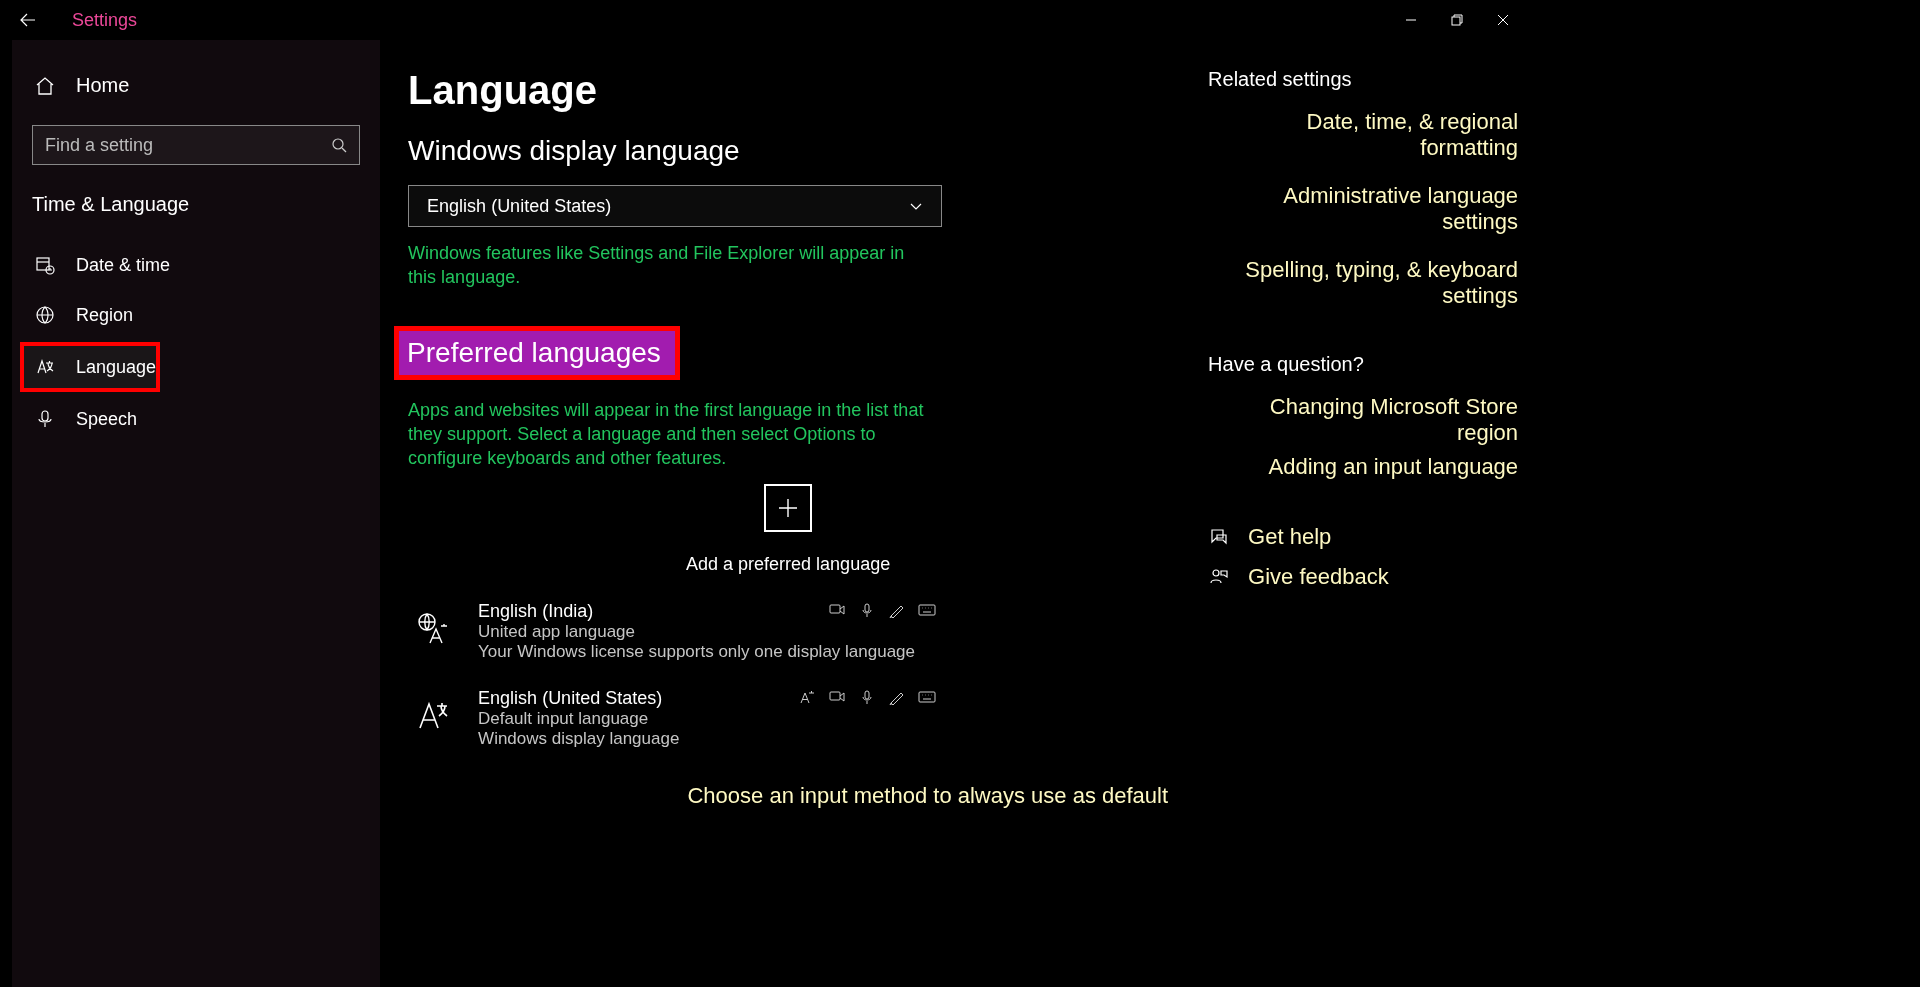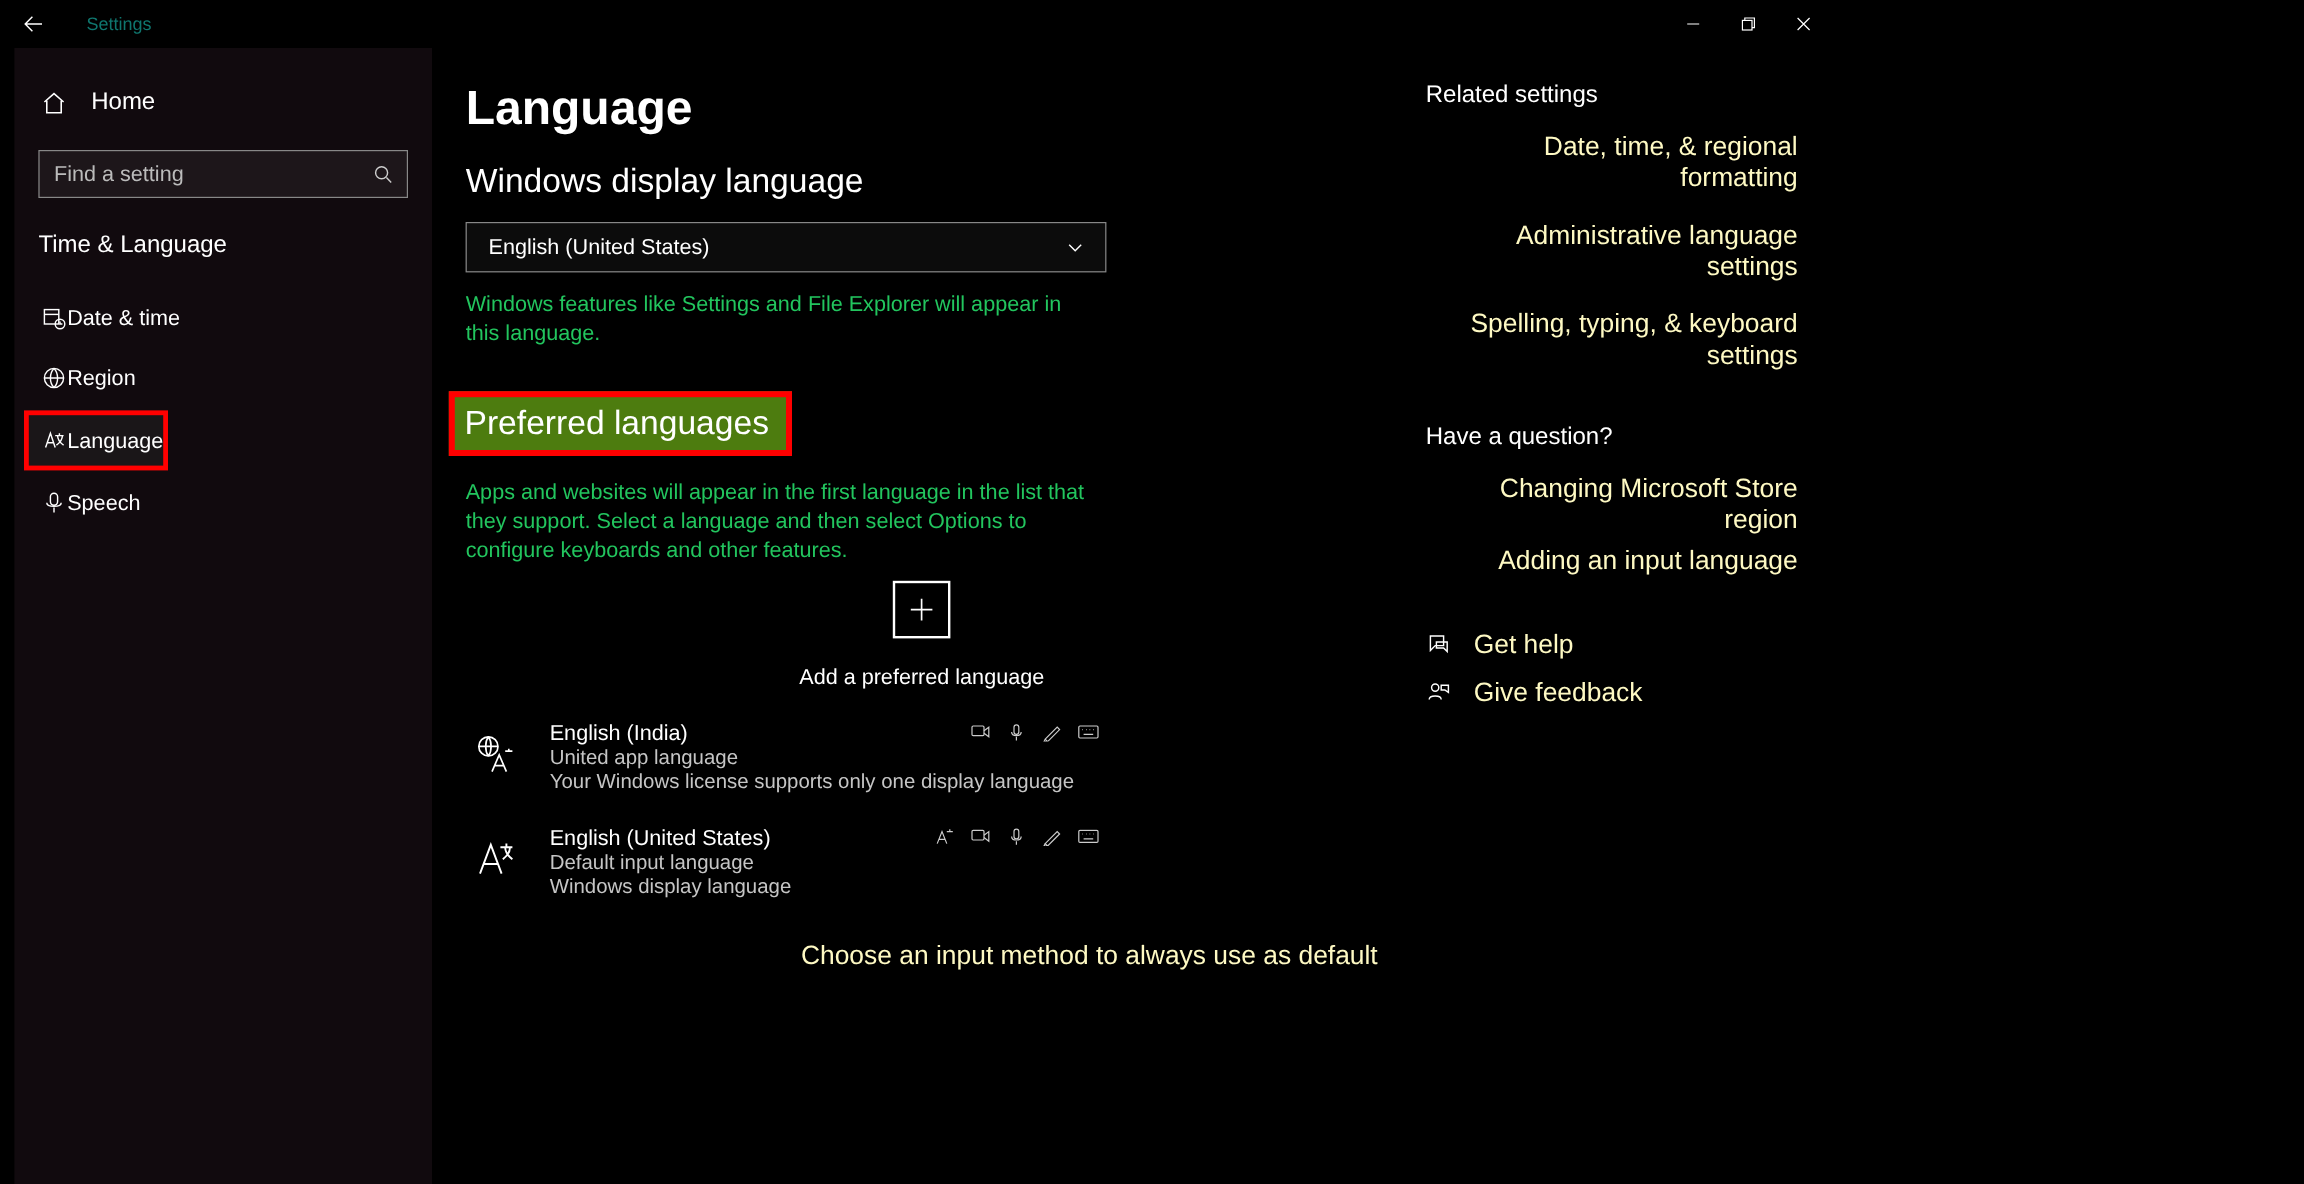--- a/index.html
+++ b/index.html
@@ -24,21 +24,21 @@
     align-items: center;
     justify-content: space-between;
     padding: 0 0 0 12px;
   }
   .titlebar-left { display: flex; align-items: center; gap: 28px; }
   .back-btn {
     width: 32px; height: 32px;
     display: flex; align-items: center; justify-content: center;
     color: #fff;
   }
-  .titlebar-title { font-size: 15px; color: #0f766e; }
+  .titlebar-title { font-size: 18px; color: #ec4899; }
   .win-controls { display: flex; }
   .win-btn {
     width: 46px; height: 32px;
     display: flex; align-items: center; justify-content: center;
     color: #fff;
   }
   .content-area {
     display: flex;
     height: calc(100% - 40px);
     margin-left: 12px;
@@ -75,21 +75,21 @@
     font-size: 18px;
   }
   .search-input::placeholder { color: #bbb; }
   .section-header {
     font-size: 20px;
     font-weight: 400;
     padding: 28px 0 10px 20px;
   }
   .nav-list { margin-top: 14px; }
   .nav-item {
-    display: flex; align-items: center; 
+    display: flex; align-items: center; gap: 20px;
     padding: 14px 0 14px 22px;
     font-size: 18px;
     cursor: pointer;
   }
   .nav-item.highlighted {
     border: 4px solid #ff0000;
     margin: 2px 220px 2px 8px;
     padding: 10px 0 10px 10px;
     background: rgba(40,40,40,0.4);
   }
@@ -138,21 +138,21 @@
   }
   .pref-section { margin-top: 36px; }
   .pref-heading {
     display: inline-block;
     font-size: 28px;
     font-weight: 400;
     border: 5px solid #ff0000;
     padding: 6px 14px 6px 8px;
     margin-left: -14px;
     margin-bottom: 18px;
-    background: #4d7c0f;
+    background: #a21caf;
   }
   .add-lang-row {
     display: flex; align-items: center; gap: 22px;
     margin-top: 14px;
     cursor: pointer;
     flex-direction: column;
   }
   .plus-box {
     width: 48px; height: 48px;
     border: 2px solid #fff;

